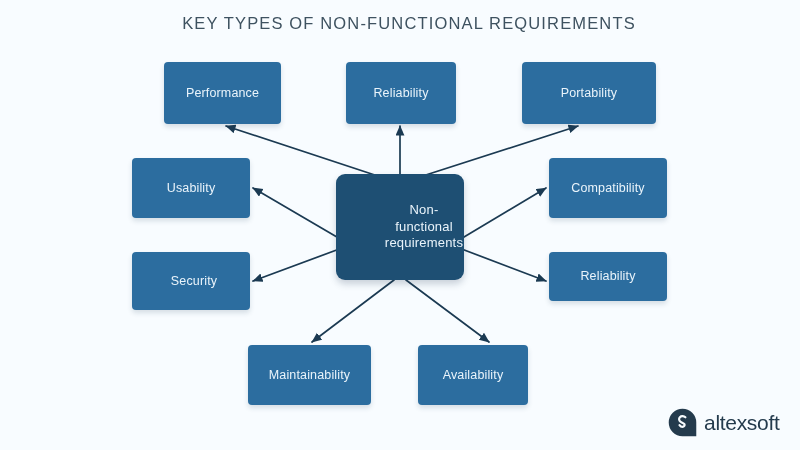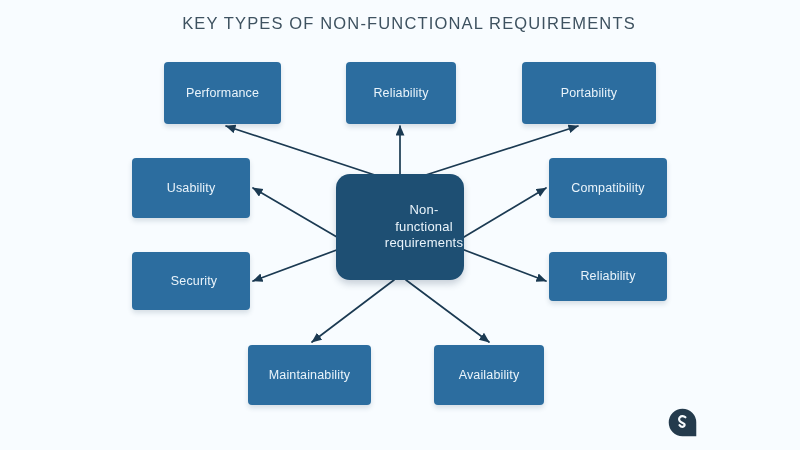--- a/index.html
+++ b/index.html
@@ -50,21 +50,21 @@
     justify-content: center;
     text-align: center;
     font-size: 12.5px;
     line-height: 1.3;
     letter-spacing: 0.15px;
     box-shadow: 0 3px 5px rgba(40,70,95,0.16);
     z-index: 2;
   }
   .node.center {
     background: #1e4f73;
-    border-radius: 14px;
+    border-radius: 9px;
     font-size: 13px;
     letter-spacing: 0.2px;
     box-shadow: 0 4px 7px rgba(30,55,80,0.22);
     padding-left: 48px;
   }
   #logo {
     position: absolute;
     left: 668px;
     top: 408px;
     display: flex;
@@ -130,25 +130,26 @@
       </div>
       <div class="node" style="left: 132px; top: 252px; width: 118px; height: 58px; padding-left: 6px;">
         <span>Security</span>
       </div>
       <div class="node" style="left: 549px; top: 252px; width: 118px; height: 49px;">
         <span>Reliability</span>
       </div>
       <div class="node" style="left: 248px; top: 345px; width: 123px; height: 60px;">
         <span>Maintainability</span>
       </div>
-      <div class="node" style="left: 434px; top: 345px; width: 110px; height: 60px;">
+      <div class="node" style="left: 418px; top: 345px; width: 110px; height: 60px;">
         <span>Availability</span>
       </div>
     </div>
 
   <div id="logo">
     <svg id="logo-mark" width="29" height="29" viewBox="0 0 32 32">
       <path d="M16 0.8 A15.2 15.2 0 1 0 31.2 16 L31.2 31.2 L16 31.2 A15.2 15.2 0 0 0 16 0.8 Z" fill="#243b4d"></path>
       <path d="M19.2 10.2 c-1.6 -1.5 -4.6 -1.7 -6.1 -0.1 c-1.5 1.6 -0.9 3.9 0.6 5.0 c1.5 1.1 3.6 1.4 4.4 2.7 c0.8 1.3 -0.4 3.1 -2.1 3.1 c-1.5 0 -2.6 -0.9 -3.3 -1.9" fill="none" stroke="#f8fcff" stroke-width="2.4" stroke-linecap="round"></path>
     </svg>
+    <span id="logo-text">altexsoft</span>
   </div>
 
 </div>
 
 </body></html>

